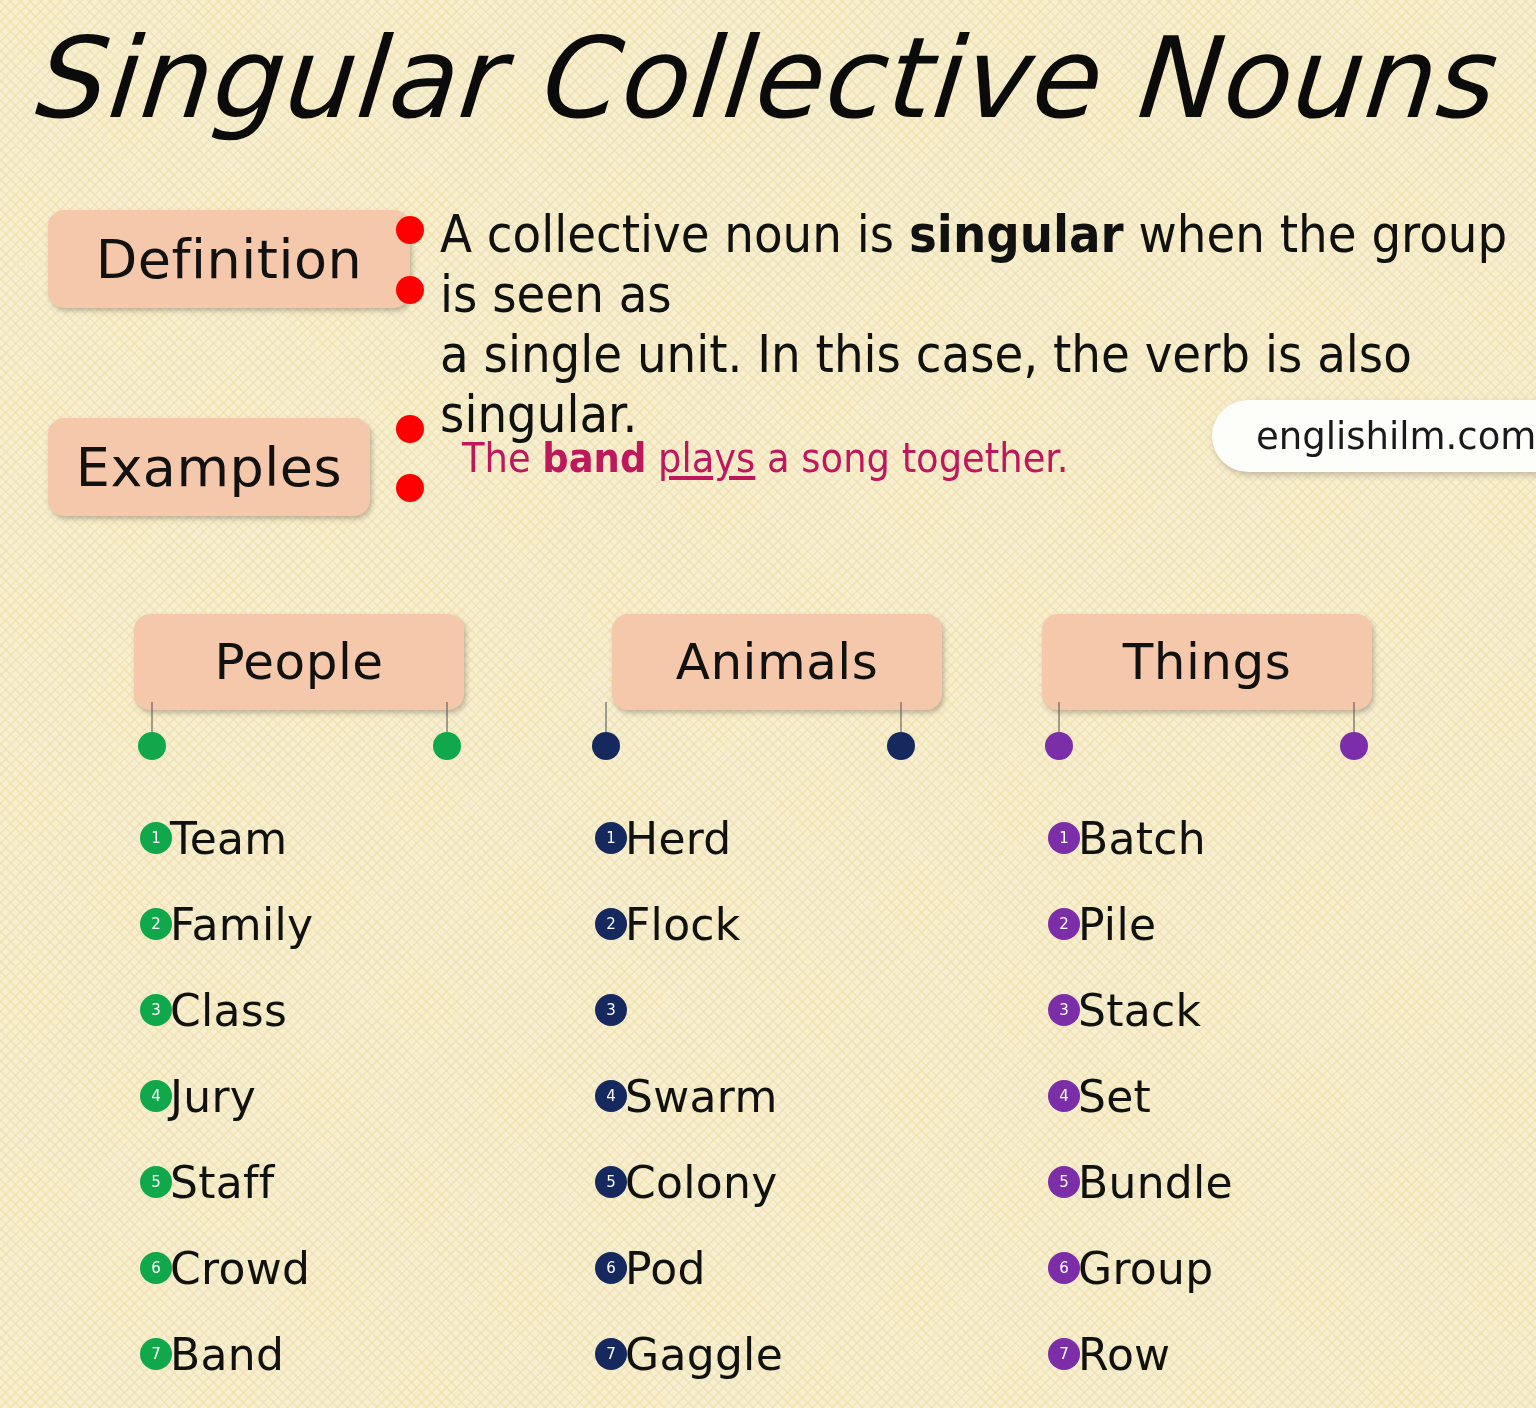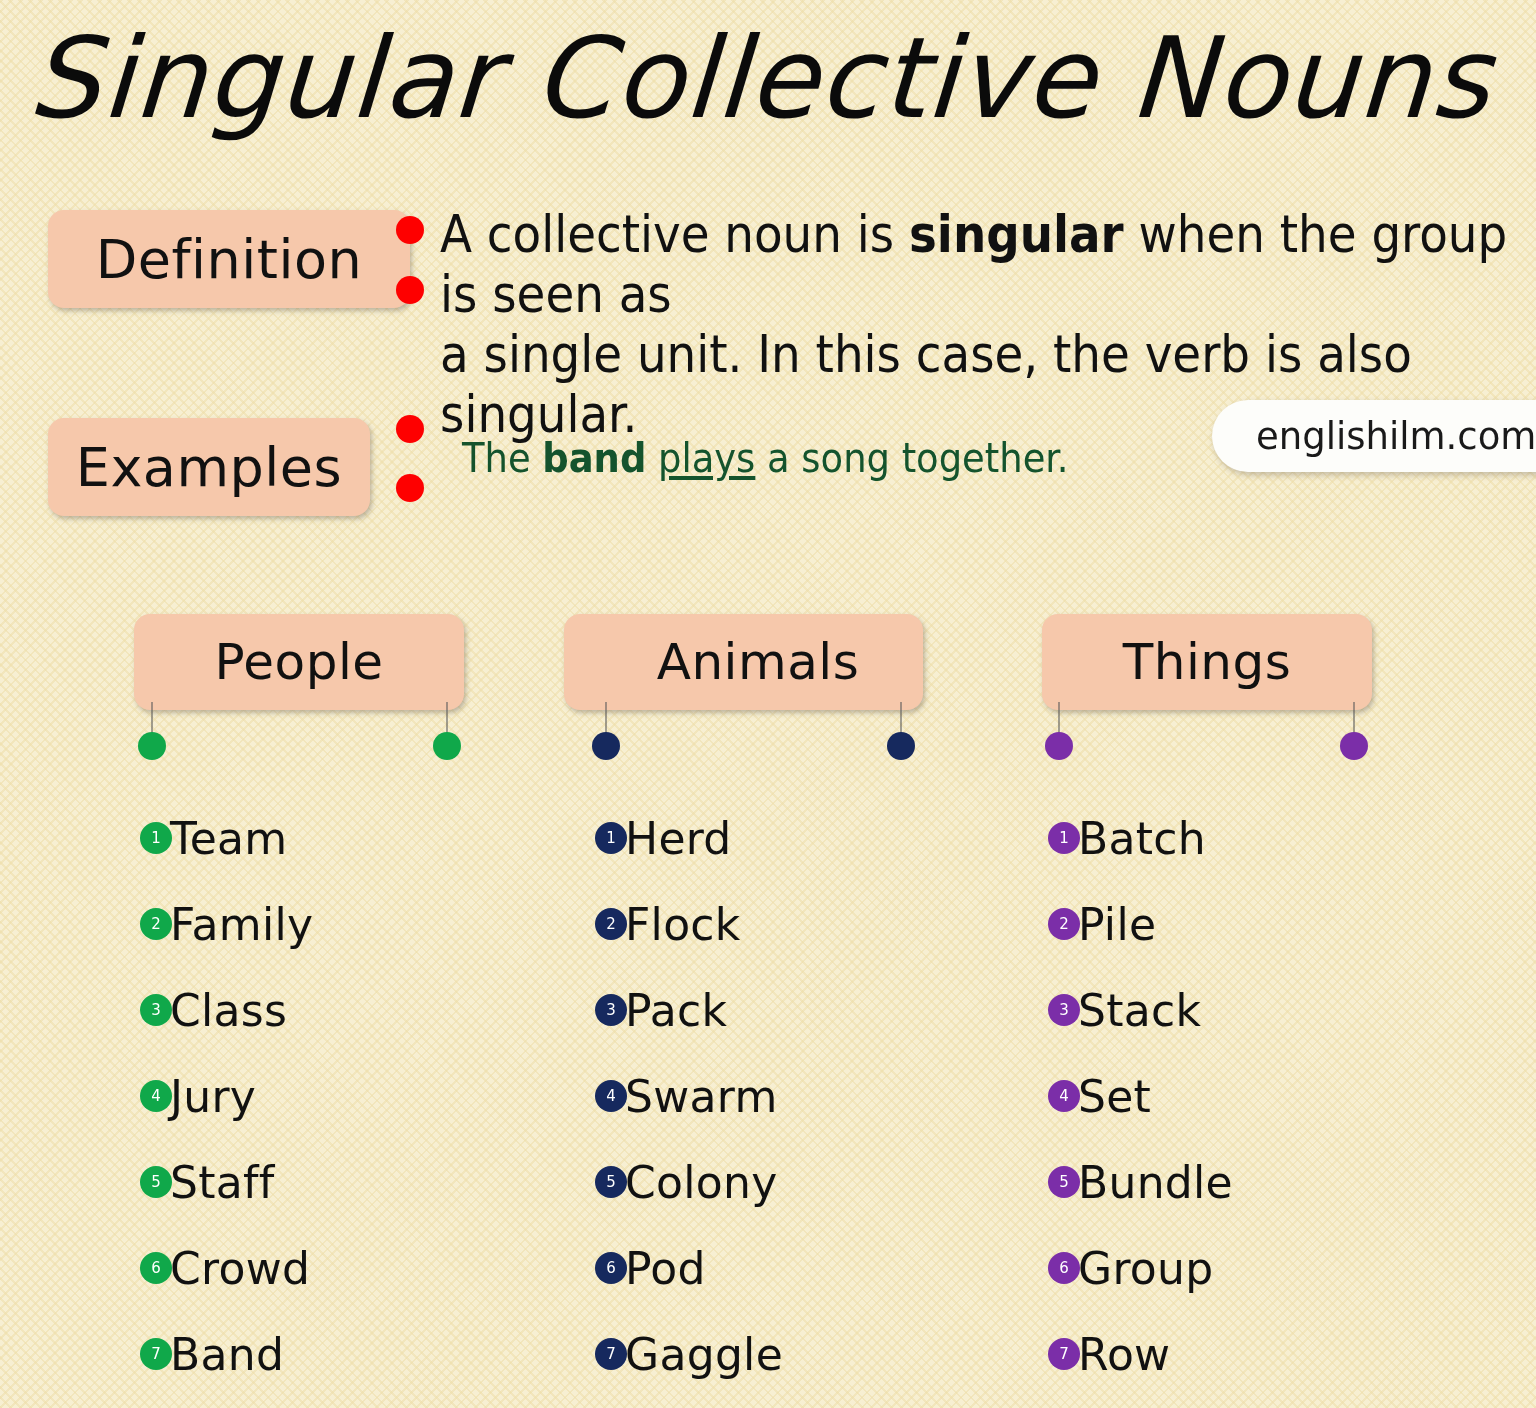--- a/index.html
+++ b/index.html
@@ -51,21 +51,21 @@
   }
   .chip-definition { left: 48px;  top: 210px; width: 362px; height: 98px;  font-size: 54px; }
   .chip-examples   { left: 48px;  top: 410px; width: 322px; height: 98px;  font-size: 54px; margin-top: 8px; }
 
   .cat-chip {
     width: 330px; height: 96px;
     font-size: 50px;
     top: 614px;
   }
   .cat-people  { left: 134px; }
-  .cat-animals { left: 564px; padding-left: 29px; }
+  .cat-animals { left: 612px; }
   .cat-things  { left: 1042px; }
 
   
   .red-dot {
     position: absolute;
     width: 28px; height: 28px;
     border-radius: 50%;
     background: #fe0000;
   }
   .rd1 { left: 396px; top: 216px; }
@@ -83,21 +83,21 @@
     line-height: 60px;
     color: #111;
     font-stretch: condensed;
   }
   .ex-text {
     position: absolute;
     left: 462px; top: 428px;
     font-family: "DejaVu Sans Condensed", "Liberation Sans Narrow", "Liberation Sans", sans-serif;
     font-size: 41px;
     line-height: 60px;
-    color: #14532d;
+    color: #be185d;
     font-stretch: condensed;
   }
   .def-text b, .ex-text b { font-weight: 700; }
   .ex-text u { text-decoration: underline; text-underline-offset: 4px; }
 
   
   .site-badge {
     position: absolute;
     left: 1212px; top: 400px;
     width: 360px; height: 72px;
@@ -254,21 +254,20 @@
     <div class="row">
       <span class="badge" style="background: rgb(22, 41, 94);">1</span>
       <span class="word">Herd</span>
     </div>
     <div class="row">
       <span class="badge" style="background: rgb(22, 41, 94);">2</span>
       <span class="word">Flock</span>
     </div>
     <div class="row">
       <span class="badge" style="background: rgb(22, 41, 94);">3</span>
-      <span class="word">Pack</span>
     </div>
     <div class="row">
       <span class="badge" style="background: rgb(22, 41, 94);">4</span>
       <span class="word">Swarm</span>
     </div>
     <div class="row">
       <span class="badge" style="background: rgb(22, 41, 94);">5</span>
       <span class="word">Colony</span>
     </div>
     <div class="row">

